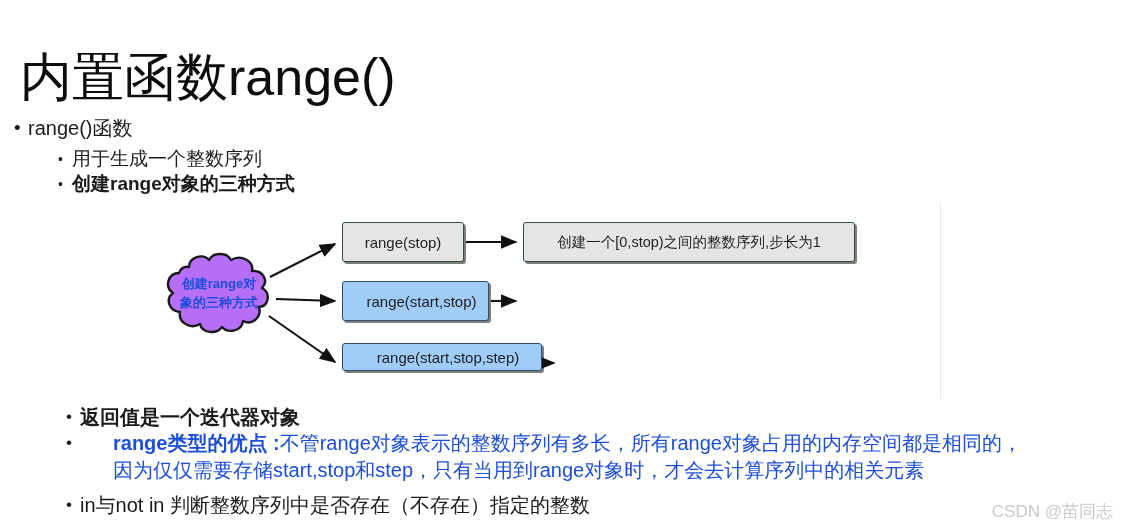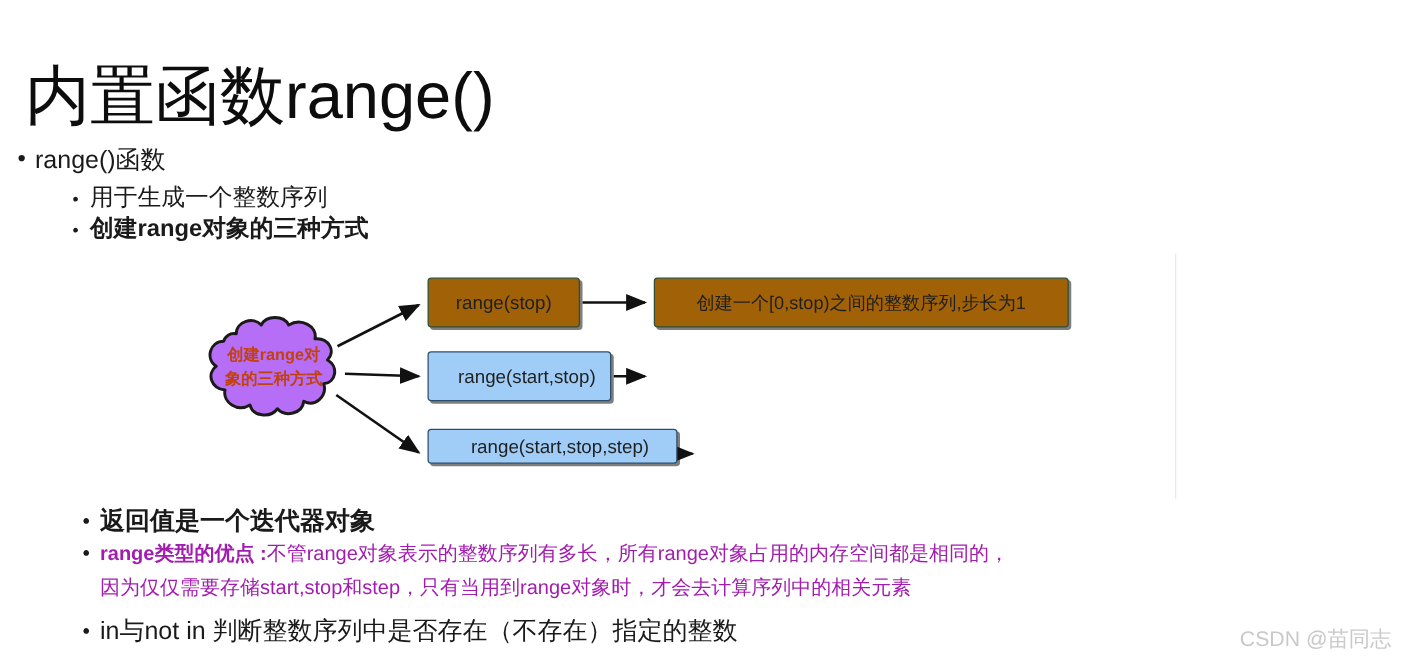--- a/index.html
+++ b/index.html
@@ -60,24 +60,25 @@
 
   #bullet-top-2 { left: 58px; top: 146px; }
   #bullet-top-3 { left: 58px; top: 171px; }
 
   
   #bullet-bot-1 { left: 66px; top: 404px; }
   #bullet-bot-1 .bullet-text { font-size: 20px; line-height: 26px; font-weight: bold; }
 
   #bullet-bot-2 { left: 66px; top: 430px; }
   #bullet-bot-2 .bullet-body {
-    font-size: 16px;
+    font-size: 20px;
     line-height: 27px;
-    color: #a21caf;
-    white-space: nowrap;
+    color: #1d4ed8;
+    white-space: nowrap;
+    margin-left: 33px;
   }
   #bullet-bot-2 .lead { font-weight: bold; }
 
   #bullet-bot-3 { left: 66px; top: 492px; }
   #bullet-bot-3 .bullet-text { font-size: 20px; line-height: 26px; }
 
   
   #diagram {
     position: absolute;
     left: 137px;
@@ -107,21 +108,21 @@
     display: flex;
     align-items: center;
     justify-content: center;
     border-radius: 3px;
     font-size: 15px;
     color: #1f1f1f;
     white-space: nowrap;
     box-shadow: 2px 2px 0 rgba(20,20,20,0.55);
   }
   .node.green {
-    background: #a16207;
+    background: #e5e5e5;
     border: 1.6px solid #2f4f35;
   }
   .node.blue {
     background: #9fcdf7;
     border: 1.6px solid #2d4e6b;
     padding-left: 12px;
   }
   .node-desc { font-size: 14.5px; }
 
   #node-stop      { left: 205px; top: 19px;  width: 122px; height: 40px; }
@@ -144,21 +145,21 @@
     position: absolute;
     left: 0; top: 0;
     width: 120px; height: 84px;
     display: flex;
     flex-direction: column;
     align-items: center;
     justify-content: center;
     font-size: 13px;
     line-height: 19px;
     font-weight: bold;
-    color: #c2410c;
+    color: #1d4ed8;
     z-index: 2;
     white-space: nowrap;
   }
 
   
   #watermark {
     position: absolute;
     right: 14px;
     bottom: 6px;
     font-size: 17px;

